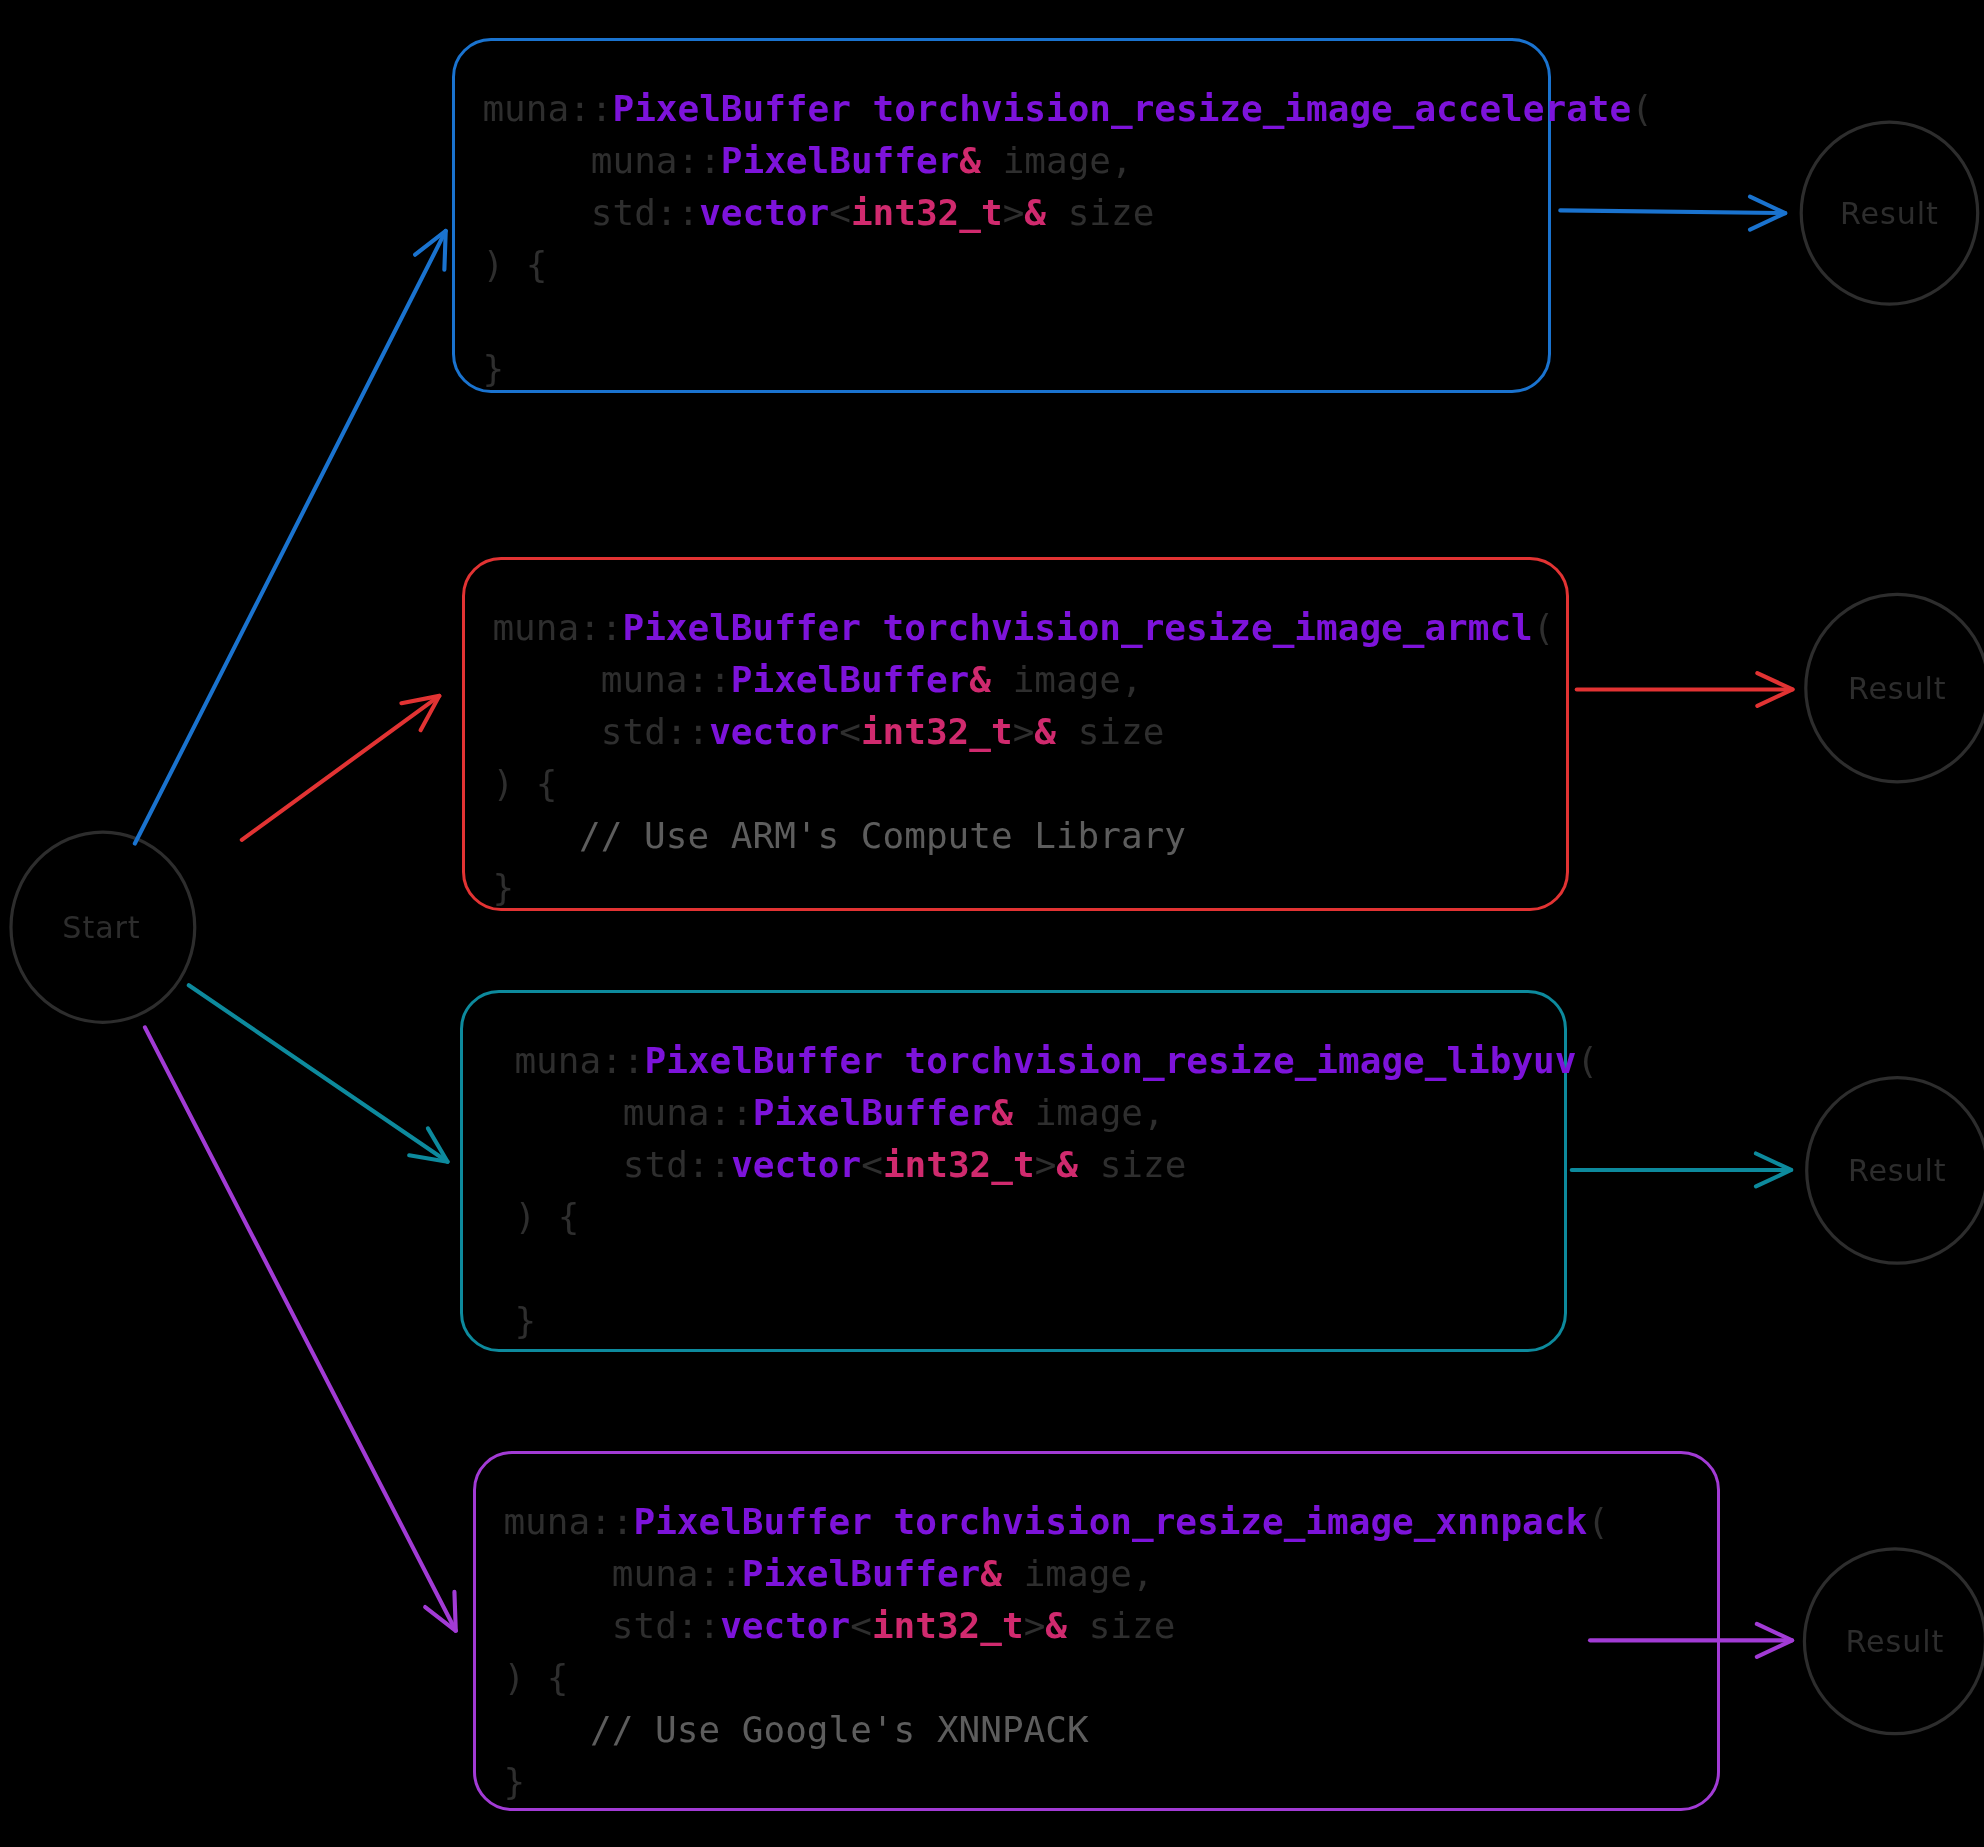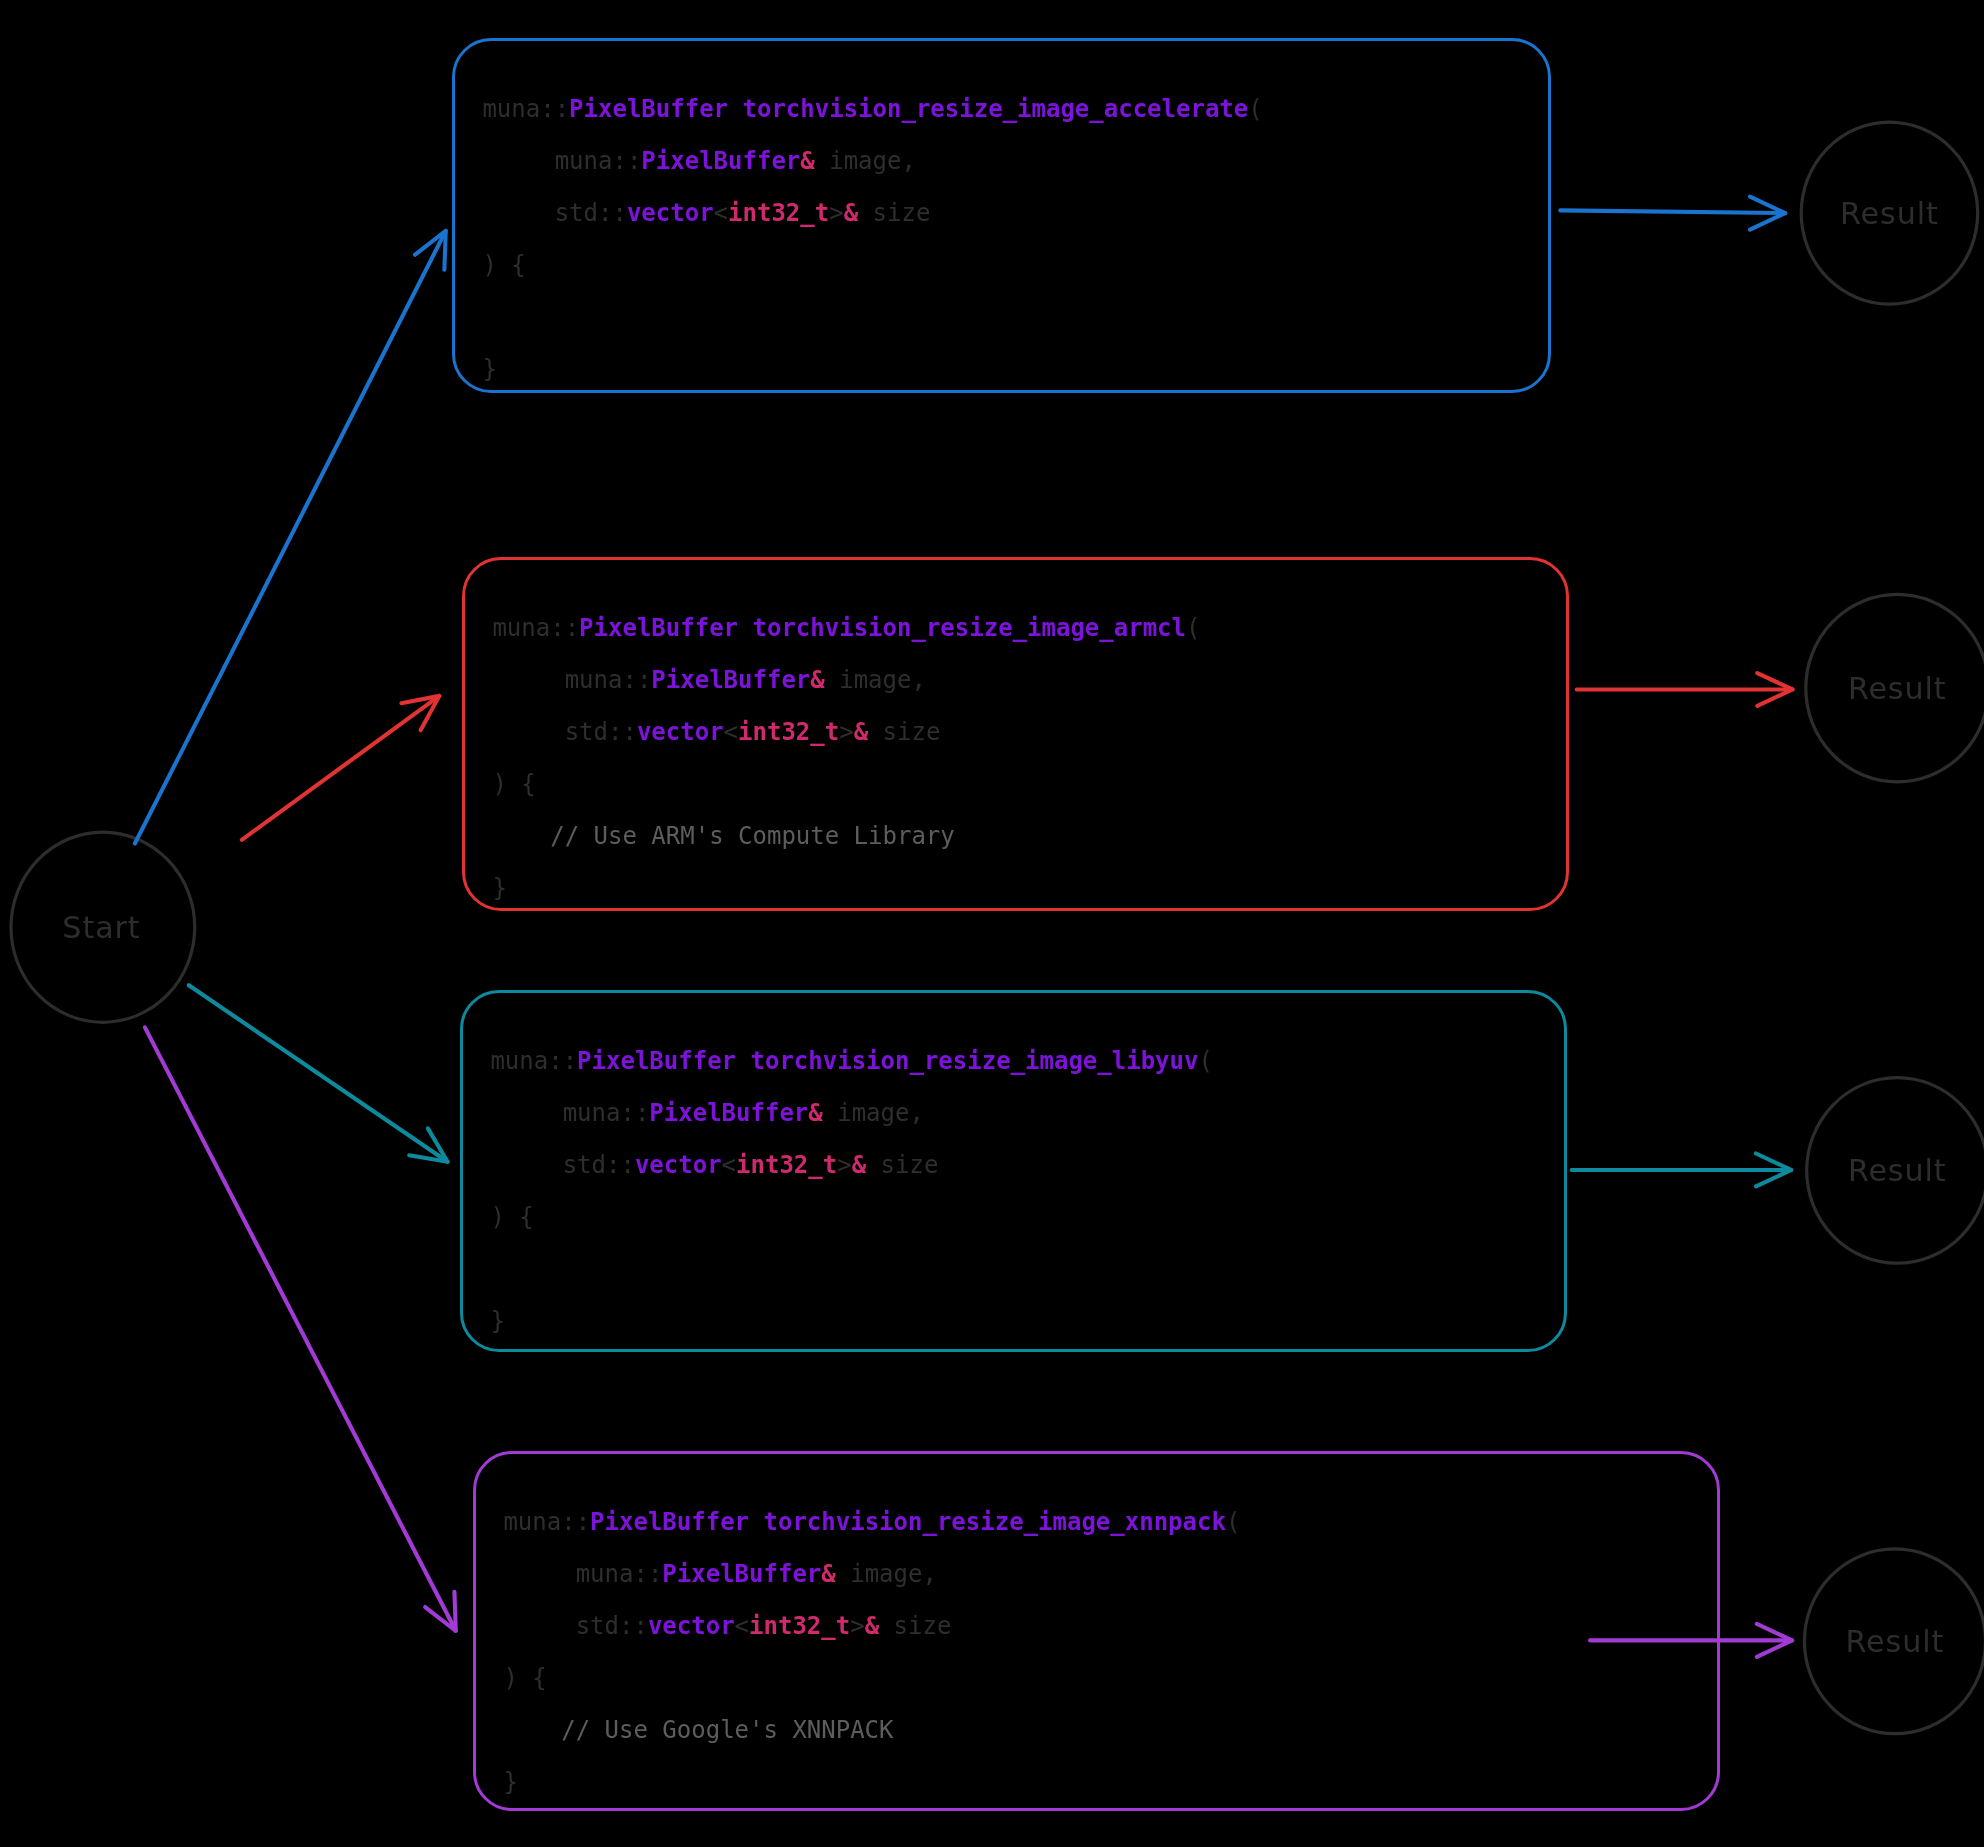--- a/index.html
+++ b/index.html
@@ -49,21 +49,21 @@
   .code-box {
     position: absolute;
     box-sizing: border-box;
     border: 3.7px solid var(--accent, #888);
     border-radius: 39px;
     background: transparent;
   }
   .code {
     padding: 42px 0 0 27.4px;
     font-family: "DejaVu Sans Mono", "Liberation Mono", monospace;
-    font-size: 24px;
+    font-size: 36px;
   }
   .cl {
     height: 52px;
     line-height: 52px;
     white-space: pre;
   }
   .t-plain   { color: var(--c-plain, #2e2e2e); }
   .t-kw      { color: var(--c-keyword, #d02a6e); font-weight: bold; }
   .t-type    { color: var(--c-type, #7d13da); font-weight: bold; }
   .t-comment { color: var(--c-comment, #5d5d5d); }
@@ -147,21 +147,21 @@
     <div class="code">
       <div class="cl"><span class="t-plain">muna</span><span class="t-plain">::</span><span class="t-type">PixelBuffer</span><span class="t-plain"> </span><span class="t-type">torchvision_resize_image_armcl</span><span class="t-plain">(</span></div>
       <div class="cl"><span class="t-plain">    </span><span class="t-kw"></span><span class="t-plain"> </span><span class="t-plain">muna</span><span class="t-plain">::</span><span class="t-type">PixelBuffer</span><span class="t-kw">&amp;</span><span class="t-plain"> image,</span></div>
       <div class="cl"><span class="t-plain">    </span><span class="t-kw"></span><span class="t-plain"> </span><span class="t-plain">std</span><span class="t-plain">::</span><span class="t-type">vector</span><span class="t-plain">&lt;</span><span class="t-kw">int32_t</span><span class="t-plain">&gt;</span><span class="t-kw">&amp;</span><span class="t-plain"> size</span></div>
       <div class="cl"><span class="t-plain">) {</span></div>
       <div class="cl"><span class="t-plain">    </span><span class="t-comment">// Use ARM's Compute Library</span></div>
       <div class="cl"><span class="t-plain">}</span></div>
     </div>
   </div>
 
-  <div class="code-box" style="left: 460px; top: 990px; width: 1107px; height: 362px; --accent: #0d8a9d;">
+  <div class="code-box" style="left: 460px; top: 990px; width: 1107px; height: 362px; padding-left: 24px; --accent: #0d8a9d;">
     <div class="code">
       <div class="cl"><span class="t-plain">muna</span><span class="t-plain">::</span><span class="t-type">PixelBuffer</span><span class="t-plain"> </span><span class="t-type">torchvision_resize_image_libyuv</span><span class="t-plain">(</span></div>
       <div class="cl"><span class="t-plain">    </span><span class="t-kw"></span><span class="t-plain"> </span><span class="t-plain">muna</span><span class="t-plain">::</span><span class="t-type">PixelBuffer</span><span class="t-kw">&amp;</span><span class="t-plain"> image,</span></div>
       <div class="cl"><span class="t-plain">    </span><span class="t-kw"></span><span class="t-plain"> </span><span class="t-plain">std</span><span class="t-plain">::</span><span class="t-type">vector</span><span class="t-plain">&lt;</span><span class="t-kw">int32_t</span><span class="t-plain">&gt;</span><span class="t-kw">&amp;</span><span class="t-plain"> size</span></div>
       <div class="cl"><span class="t-plain">) {</span></div>
       <div class="cl"><span class="t-plain">    </span></div>
       <div class="cl"><span class="t-plain">}</span></div>
     </div>
   </div>
 

